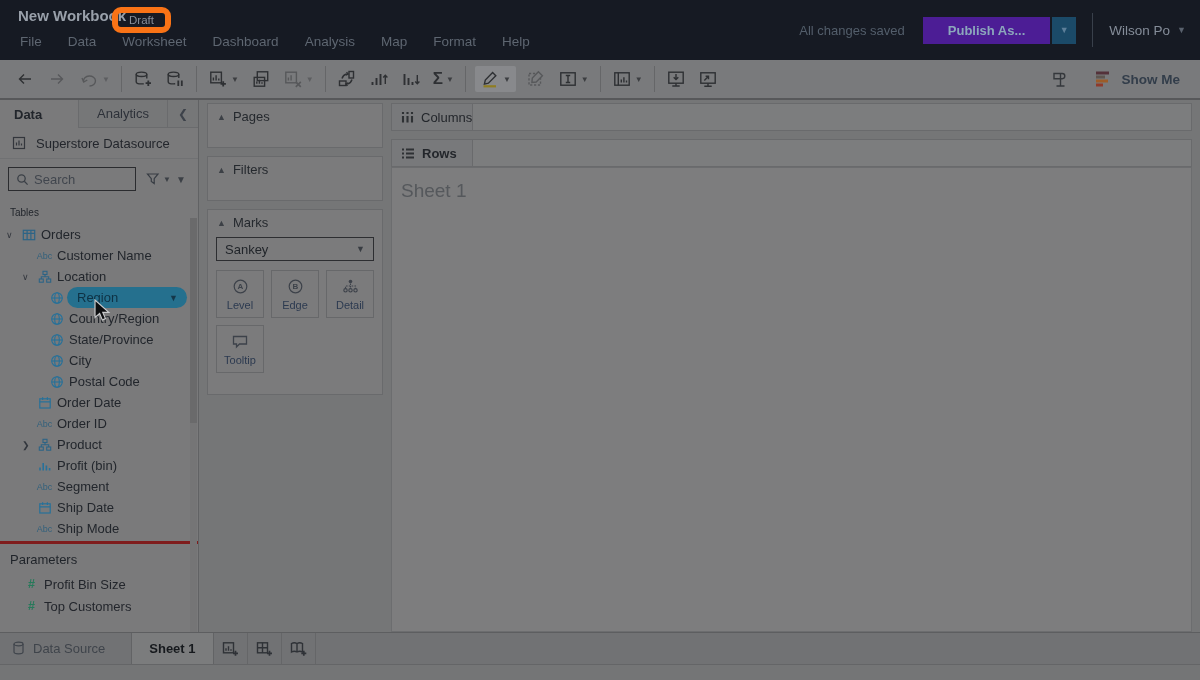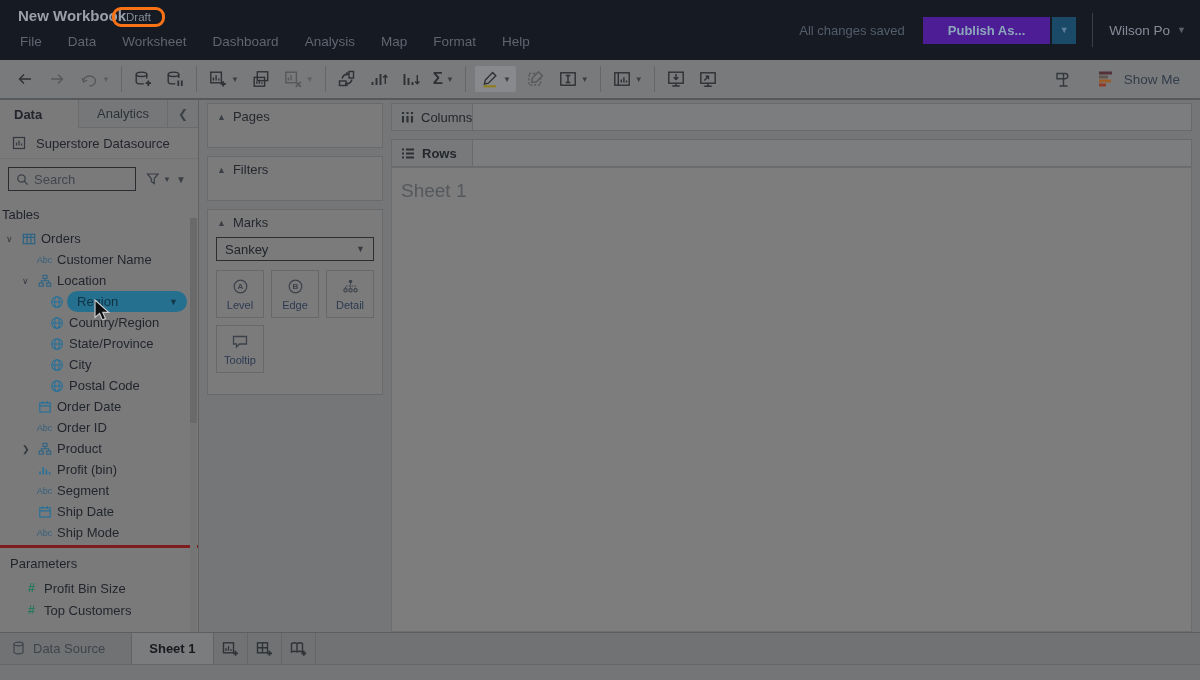--- a/index.html
+++ b/index.html
@@ -3,21 +3,21 @@
 <meta charset="utf-8">
 <style>
   html,body{margin:0;padding:0;background:#4a4b4c;}
   .app{position:relative;width:1200px;height:680px;overflow:hidden;background:#757677;
        font-family:"Liberation Sans",sans-serif;-webkit-font-smoothing:antialiased;}
   svg{display:block}
 
   
   .hdr{position:absolute;left:0;top:0;width:100%;height:60px;background:#161a23;}
   .hdr-title{position:absolute;left:18px;top:7px;font-size:15px;font-weight:bold;color:#99a0aa;}
-  .draft{position:absolute;left:112px;top:7px;font-size:11.5px;color:#878e99;border:3px solid #f97316;
+  .draft{position:absolute;left:112px;top:7px;font-size:11.5px;color:#878e99;border:6px solid #f97316;
          border-radius:9px;padding:1px 11px;text-align:center;}
   .menu{position:absolute;left:7px;top:32px;display:flex;}
   .menu-item{padding:0 13px;font-size:13.5px;color:#5e6671;line-height:20px;}
   .hdr-right{position:absolute;right:14px;top:0;height:60px;display:flex;align-items:center;}
   .save-status{color:#535e6b;font-size:13px;margin-right:18px;}
   .publish-btn{background:#4c1d95;color:#8ca7bc;font-size:13px;font-weight:bold;padding:6px 25px;}
   .publish-caret{background:#1b4a68;color:#5d7f99;width:24px;height:27px;display:flex;align-items:center;
                  justify-content:center;margin-left:2px;font-size:9px;}
   .hdr-divider{width:1px;height:34px;background:#39404b;margin:0 16px;}
   .user-menu{color:#858d99;font-size:13.5px;display:flex;align-items:center;}
@@ -30,21 +30,21 @@
   .tb-group{display:flex;align-items:center;padding:0 9px;gap:8px;}
   .tb-divider{width:1px;height:26px;background:#656668;}
   .tb-btn{display:flex;align-items:center;color:#2e3033;padding:3px 2px;}
   .tb-btn.disabled{opacity:.45;}
   .tb-btn.active{background:#88898c;border-radius:2px;padding:3px 5px;}
   .tb-caret{font-size:8px;color:#3c3e41;margin-left:3px;}
   .tb-ic{display:flex;align-items:center;}
   .tb-text-ic{font-size:17px;font-weight:bold;line-height:18px;}
   .tb-right{margin-left:auto;display:flex;align-items:center;margin-right:20px;gap:24px;}
   .signpost{color:#35383c;}
-  .showme{display:flex;align-items:center;gap:9px;font-size:13.5px;font-weight:normal;color:#323d4a;}
+  .showme{display:flex;align-items:center;gap:9px;font-size:13.5px;font-weight:bold;color:#323d4a;}
 
   
   .lpanel{position:absolute;left:0;top:100px;width:199px;height:532px;background:#7a7a7b;
           border-right:1px solid #616264;box-sizing:border-box;overflow:hidden;}
   .ltabs{height:28px;display:flex;}
   .ltab-data{width:79px;display:flex;align-items:center;padding-left:14px;font-size:13px;font-weight:bold;
              color:#21252b;border-right:1px solid #6a6b6d;box-sizing:border-box;}
   .ltab-analytics{flex:1;display:flex;align-items:center;justify-content:center;font-size:13px;color:#2d3139;
                   background:#767778;border-bottom:1px solid #6a6b6d;}
   .ltab-collapse{width:30px;display:flex;align-items:center;justify-content:center;color:#3d424a;font-size:12px;
@@ -54,21 +54,21 @@
   .ds-label{font-size:13px;color:#23262c;}
   .search-row{height:40px;display:flex;align-items:center;padding:0 6px 0 8px;}
   .search-box{width:128px;height:24px;border:1px solid #2b2c2f;display:flex;align-items:center;box-sizing:border-box;}
   .search-ic{margin:0 5px 0 7px;color:#3b4047;display:flex;}
   .search-input{flex:1;min-width:0;background:transparent;border:none;outline:none;font-size:13px;
                 color:#fef9c3;font-family:inherit;padding:0;}
   .search-input::placeholder{color:#41464e;opacity:1;}
   .funnel{margin-left:10px;color:#383d44;display:flex;align-items:center;}
   .funnel-caret{font-size:8px;color:#3c4046;margin-left:2px;}
   .search-dd{margin-left:auto;margin-right:6px;font-size:10px;color:#3c4046;}
-  .tables-hd{padding:8px 0 6px 2px;font-size:13px;color:#1f2329;}
+  .tables-hd{padding:8px 0 6px 10px;font-size:10px;color:#1f2329;}
   .field-row{height:21px;display:flex;align-items:center;font-size:13px;color:#22262c;padding-left:6px;}
   .field-row.lvl2{padding-left:22px;}
   .field-row.lvl3{padding-left:34px;}
   .tree-caret{width:13px;font-size:9px;color:#32363d;flex:none;text-align:left;}
   .f-ic{width:19px;flex:none;display:flex;align-items:center;justify-content:center;color:#2d6486;}
   .f-ic .abc{font-style:normal;font-size:9px;color:#33617c;}
   .f-ic .hash{font-size:12.5px;font-weight:bold;color:#27795a;}
   .f-ic.blue{color:#26719a;}
   .field-label{margin-left:3px;white-space:nowrap;}
   .pill{flex:1;margin-right:11px;margin-left:1px;background:#25708e;border-radius:10.5px;height:21px;

